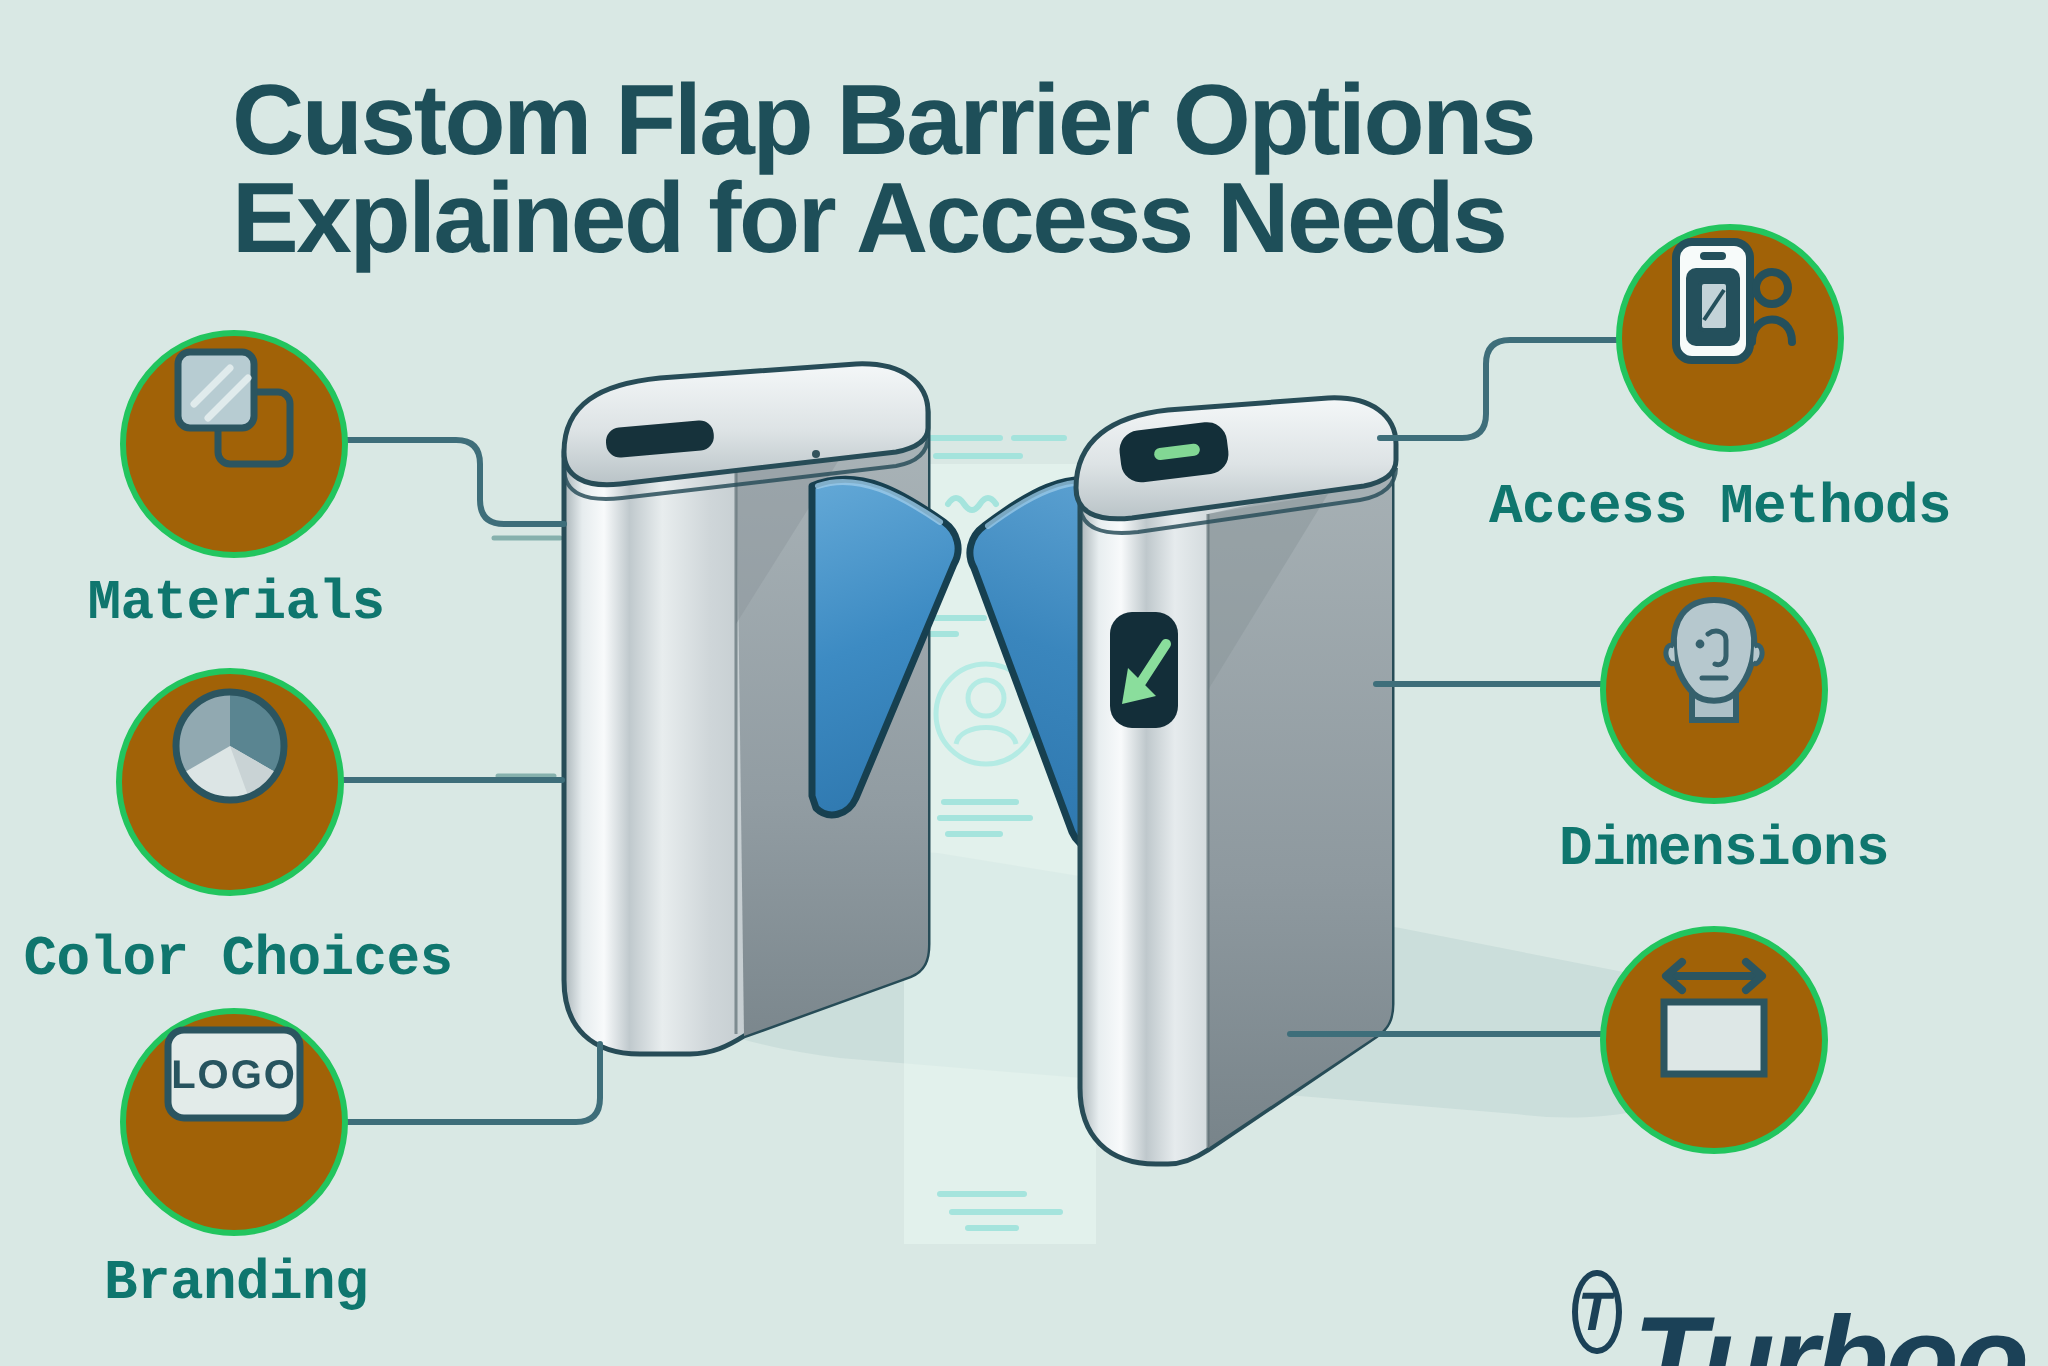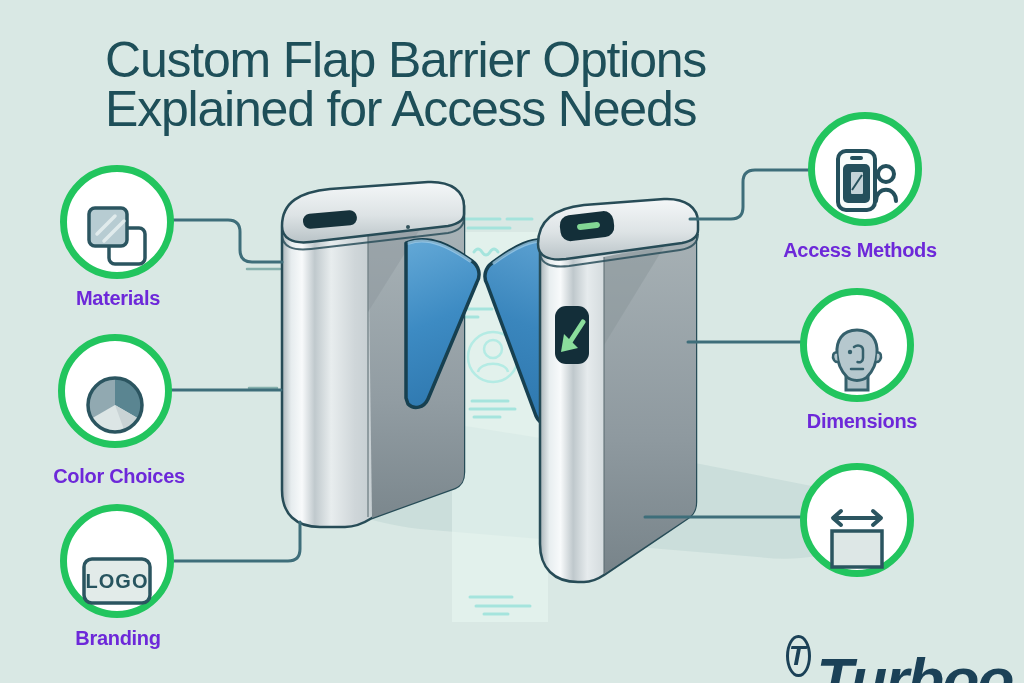--- a/index.html
+++ b/index.html
@@ -3,34 +3,34 @@
 <meta charset="utf-8">
 <style>
   html,body{margin:0;padding:0;background:#b9c9c5;}
   .stage{
     position:relative;width:1024px;height:683px;overflow:hidden;
     background:#d9e8e4;
     font-family:"Liberation Sans", sans-serif;
   }
   .stage svg.scene{position:absolute;left:0;top:0;}
   .page-title{
-    position:absolute;left:105px;top:36px;
-    font-size:50px;line-height:49px;font-weight:400;
+    position:absolute;left:116px;top:36px;
+    font-size:50px;line-height:49px;font-weight:700;
     letter-spacing:-1.2px;color:#1e4f59;
   }
   .page-title span{display:block;}
   .callout-circle{
     position:absolute;width:114px;height:114px;border-radius:50%;
-    border:7px solid #22c55e;background:#ffffff;box-sizing:border-box;
-    display:flex;align-items:flex-end;justify-content:center;
+    border:3px solid #22c55e;background:#a16207;box-sizing:border-box;
+    display:flex;align-items:flex-start;justify-content:center;
   }
   .callout-label{
     position:absolute;transform:translateX(-50%);
-    font-size:20px;font-weight:700;letter-spacing:-0.3px;
-    color:#6d28d9;white-space:nowrap;
+    font-size:28px;font-weight:700;letter-spacing:-0.3px;
+    color:#0f766e;white-space:nowrap;font-family:Liberation Mono, monospace;
   }
   .cc-materials{left:60px;top:165px;}   .cl-materials{left:118px;top:287px;}
   .cc-colors{left:58px;top:334px;}      .cl-colors{left:119px;top:465px;}
   .cc-branding{left:60px;top:504px;}    .cl-branding{left:118px;top:627px;}
   .cc-access{left:808px;top:112px;}     .cl-access{left:860px;top:239px;}
   .cc-dimensions{left:800px;top:288px;} .cl-dimensions{left:862px;top:410px;}
   .cc-width{left:800px;top:463px;}
   .brand{position:absolute;left:786px;top:598px;width:214px;color:#1b4157;}
   .brand-row{display:flex;align-items:center;gap:6px;}
   .brand-mark{

